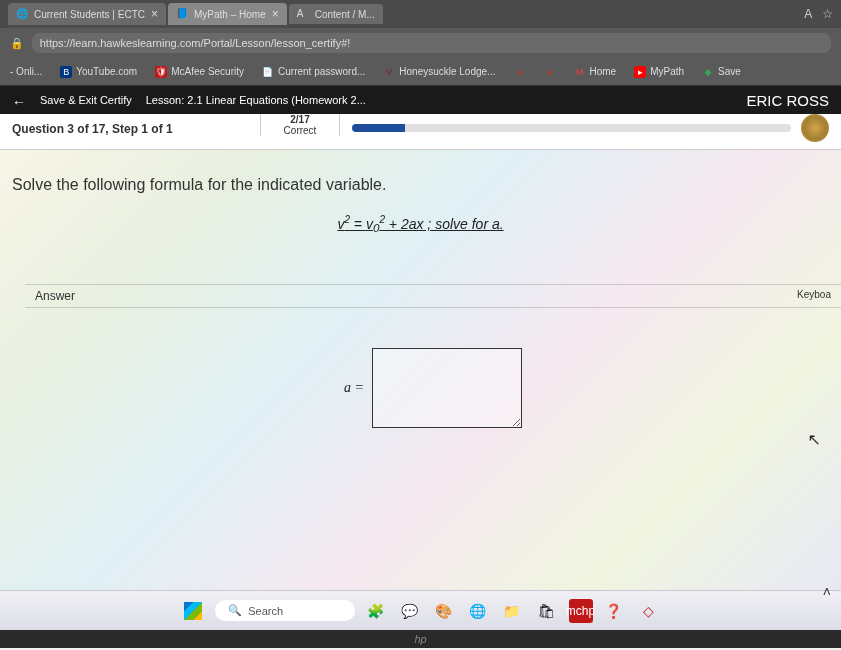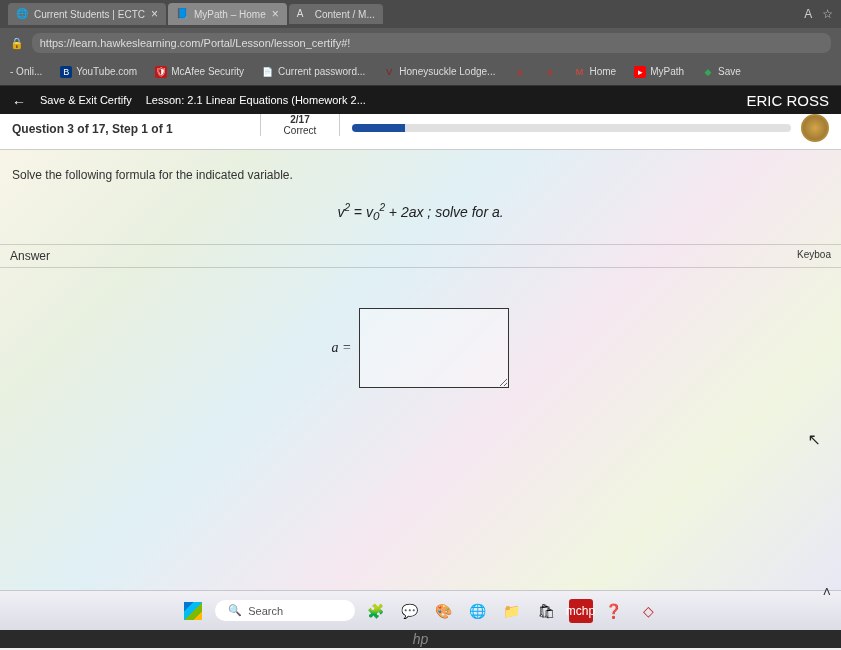--- a/index.html
+++ b/index.html
@@ -31,40 +31,40 @@
 .q-label { flex: 0 0 260px; padding: 8px 12px; font-size: 12px; font-weight: 600; color: #333; display: flex; align-items: center; }
 .q-status { width: 80px; border-left: 1px solid #ccc; border-right: 1px solid #ccc; display: flex; flex-direction: column; align-items: center; justify-content: center; font-size: 10px; color: #333; }
 .q-status .count { font-weight: 600; }
 .q-progress { flex: 1; display: flex; align-items: center; padding: 0 12px; gap: 10px; }
 .progress-track { flex: 1; height: 8px; background: #e0e0e0; border-radius: 4px; overflow: hidden; }
 .progress-fill { height: 100%; background: #1e4f9e; width: 12%; }
 .medal { width: 28px; height: 28px; border-radius: 50%; background: radial-gradient(circle, #d4a54a, #8b6a2a); border: 2px solid #b08a3a; }
 
 
 .content { background: linear-gradient(135deg, #f8f5e8 0%, #e8f0e0 20%, #e0f0f5 40%, #f5e8f0 60%, #f0f5e0 80%, #e8e8f5 100%); height: 440px; position: relative; }
-.instruction { padding: 18px 12px 10px; font-size: 12px; color: #333; }
-.formula { text-align: center; font-family: 'Times New Roman', serif; font-style: italic; font-size: 14px; color: #222; margin-top: 10px; }
+.instruction { padding: 26px 12px 10px; font-size: 16px; color: #333; }
+.formula { text-align: center; font-family: 'Times New Roman', serif; font-style: italic; font-size: 14px; color: #222; margin-top: 10px; text-decoration: underline; }
 .formula sup { font-size: 10px; }
 
-.answer-section { margin-top: 22px; }
+.answer-section { margin-top: 50px; padding-left: 25px; }
 .answer-label { font-size: 12px; color: #333; padding: 4px 10px; border-top: 1px solid rgba(0,0,0,0.15); border-bottom: 1px solid rgba(0,0,0,0.15); display: flex; justify-content: space-between; }
 .keyboard-btn { font-size: 10px; color: #333; cursor: pointer; }
 
 .answer-box-wrap { display: flex; justify-content: center; align-items: center; margin-top: 40px; gap: 8px; }
 .a-equals { font-family: 'Times New Roman', serif; font-style: italic; font-size: 14px; color: #222; }
 .answer-input { width: 150px; height: 80px; border: 1px solid #333; background: rgba(255,255,255,0.4); font-size: 14px; padding: 4px; }
 
 
 .taskbar { position: absolute; bottom: 20px; left: 0; right: 0; height: 40px; background: linear-gradient(180deg, rgba(240,240,245,0.95), rgba(220,220,230,0.95)); display: flex; align-items: center; justify-content: center; gap: 10px; border-top: 1px solid rgba(0,0,0,0.1); }
 .tb-search { background: #fff; border-radius: 16px; padding: 4px 14px; display: flex; align-items: center; gap: 6px; font-size: 11px; color: #555; width: 140px; }
 .tb-icon { width: 24px; height: 24px; border-radius: 4px; display: flex; align-items: center; justify-content: center; font-size: 14px; cursor: pointer; }
 .tb-start { background: linear-gradient(135deg, #0078d4 25%, #00bcf2 25% 50%, #7fba00 50% 75%, #ffb900 75%); width: 18px; height: 18px; }
 .chevron { position: absolute; right: 10px; bottom: 30px; font-size: 14px; color: #333; }
 
-.laptop-brand { position: absolute; bottom: 2px; left: 0; right: 0; height: 18px; background: #2a2a2a; color: #888; display: flex; align-items: center; justify-content: center; font-size: 14px; font-style: italic; }
+.laptop-brand { position: absolute; bottom: 2px; left: 0; right: 0; height: 18px; background: #2a2a2a; color: #888; display: flex; align-items: center; justify-content: center; font-size: 11px; font-style: italic; }
 
 .cursor { position: absolute; right: 20px; top: 430px; font-size: 16px; color: #222; pointer-events: none; }
 </style>
 </head>
 <body>
 
 <div class="tab-bar">
   <div class="tab">
     <span class="tab-icon">🌐</span>
     <span>Current Students | ECTC</span>

